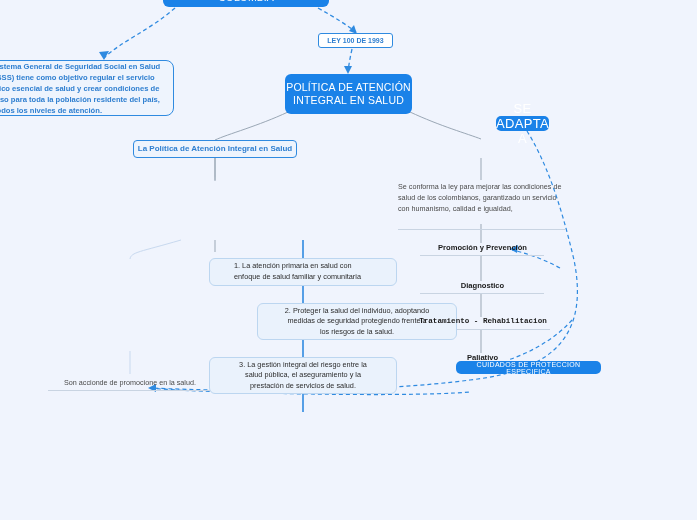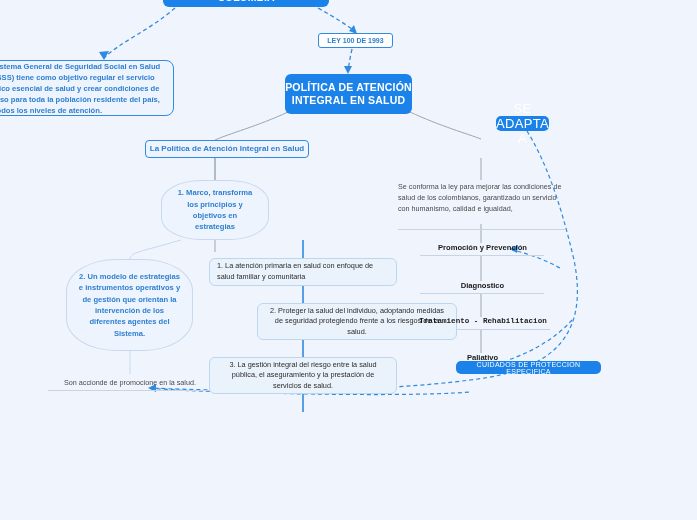--- a/index.html
+++ b/index.html
@@ -15,21 +15,21 @@
   svg.links{position:absolute;left:0;top:0;width:697px;height:520px;pointer-events:none;}
 
   .node{position:absolute;box-sizing:border-box;}
 
   
   .blue-fill{
     background:#1a82e8;
     color:#ffffff;
     border-radius:6px;
     text-align:center;
-    font-weight:bold;
+    font-weight:normal;
     display:flex;align-items:center;justify-content:center;
     line-height:1.25;
   }
   .root-top{
     left:163px;top:-26px;width:166px;height:33px;
     border-radius:6px;
     font-size:10.5px;
     padding:0 6px;
   }
   .main-title{
@@ -68,21 +68,21 @@
     padding:4px 8px;
     line-height:1.45;
   }
   .n-ley100{
     left:318px;top:33px;width:75px;height:15px;
     font-size:7px;border-radius:3px;
     background:#ffffff;
     border:1px solid #2f8ae0;
   }
   .n-politica{
-    left:145px;top:140px;width:164px;height:18px;
+    left:133px;top:140px;width:164px;height:18px;
     font-size:8px;border-radius:4px;background:#eef4fd;
   }
   .n-ley1751{
     left:409px;top:139px;width:143px;height:19px;
     font-size:8px;border-radius:4px;background:#eef4fd;
   }
 
   
   .lens{
     background:#eef4fd;
@@ -103,21 +103,21 @@
   
   .plainbox{
     background:#eaf2fc;
     border:1px solid #bcd6f0;
     border-radius:6px;
     color:#2c2c2c;
     font-size:7.3px;
     text-align:center;
     display:flex;align-items:center;justify-content:center;
     line-height:1.45;
-    padding:3px 7px;
+    padding:3px 24px;
     box-sizing:border-box;
   }
   .n-p1{left:209px;top:258px;width:188px;height:28px;text-align:left;justify-content:flex-start;}
   .n-p2{left:209px;top:303px;width:200px;height:37px;margin-left:48px;}
   .n-p3{left:209px;top:357px;width:188px;height:37px;}
   .n-p4{left:209px;top:412px;width:188px;height:37px;}
 
   
   .txt{
     position:absolute;
@@ -207,23 +207,21 @@
 
   <div class="node outline n-ley100">LEY 100 DE 1993</div>
 
   <div class="node blue-fill main-title">POLÍTICA DE ATENCIÓN INTEGRAL EN SALUD</div>
 
   <div class="node pill pill-adapta">SE ADAPTA A</div>
 
   <div class="node outline n-politica">La Política de Atención Integral en Salud</div>
 
 
-  <div class="node lens n-marco">1. Marco, transforma los principios y objetivos en estrategias</div>
-
-  <div class="node lens n-modelo">2. Un modelo de estrategias e instrumentos operativos y de gestión que orientan la intervención de los diferentes agentes del Sistema.</div>
+
 
   <div class="node plainbox n-p1">1. La atención primaria en salud con enfoque de salud familiar y comunitaria</div>
   <div class="node plainbox n-p2">2. Proteger la salud del individuo, adoptando medidas de seguridad protegiendo frente a los riesgos de la salud.</div>
   <div class="node plainbox n-p3">3. La gestión integral del riesgo entre  la salud pública, el aseguramiento y la prestación de servicios de salud.</div>
 
   <div class="txt t-conforma">Se conforma la ley para mejorar las condiciones de salud de los colombianos, garantizado un servicio con humanismo, calidad e igualdad,</div>
 
   <div class="label-line t-promocion">Promoción y Prevención</div>
   <div class="label-line t-diagnostico">Diagnostico</div>
   <div class="label-line t-tratamiento">Tratamiento - Rehabilitacion</div>

